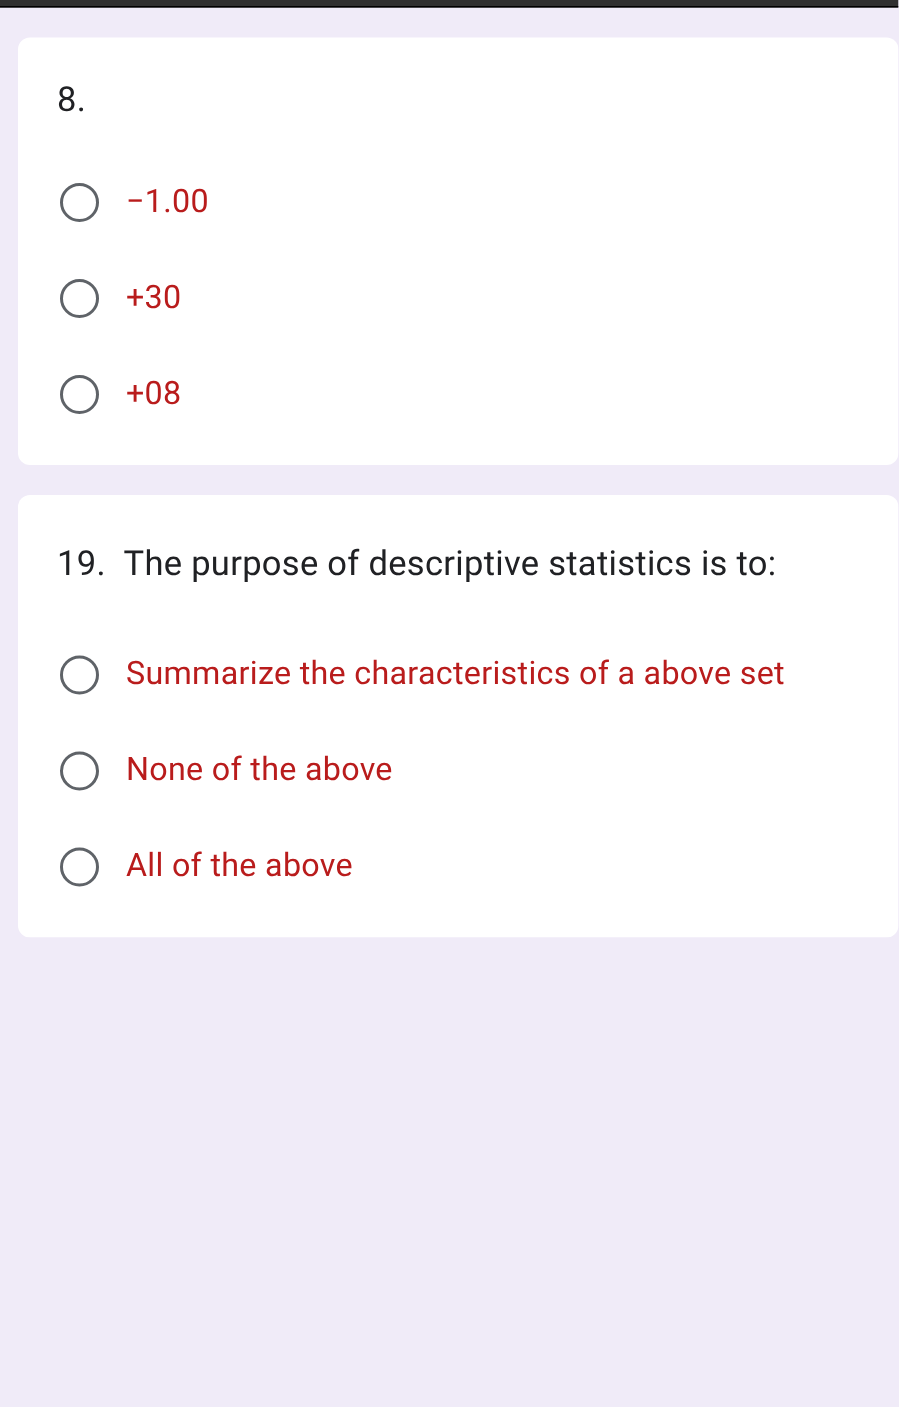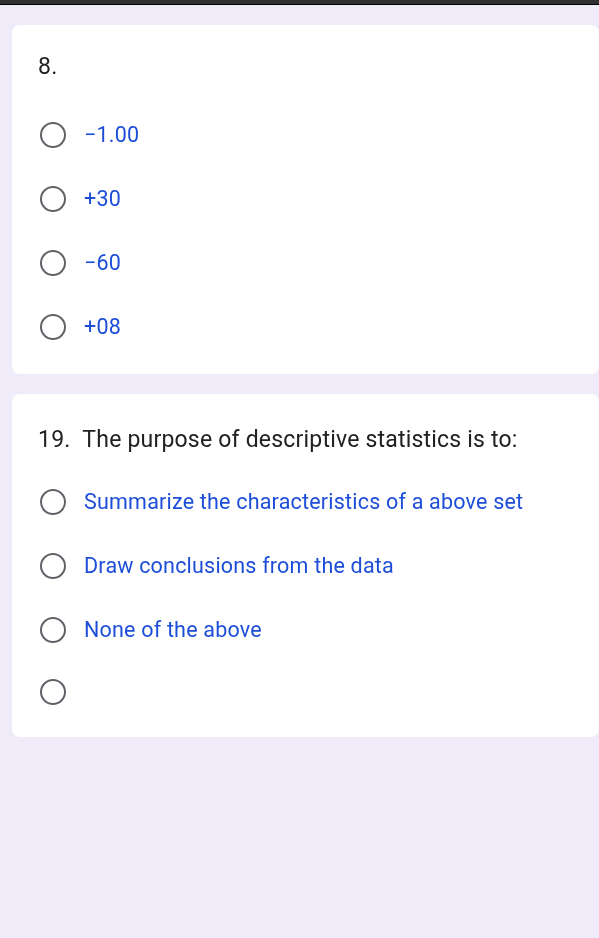--- a/index.html
+++ b/index.html
@@ -35,21 +35,21 @@
       margin-right: 18px;
       letter-spacing: 0.2px;
     }
     .q-text {
       font-size: 23px;
       color: #202124;
       letter-spacing: 0.2px;
       line-height: 1.5;
     }
     .question-block {
-      margin-bottom: 28px;
+      margin-bottom: 40px;
     }
     .question-block .wrap {
       font-size: 23px;
       color: #202124;
       letter-spacing: 0.2px;
       line-height: 1.6;
     }
     .options {
       display: flex;
       flex-direction: column;
@@ -64,21 +64,21 @@
     }
     .radio-circle {
       width: 26px;
       height: 26px;
       border: 2.5px solid #5f6368;
       border-radius: 50%;
       flex-shrink: 0;
     }
     .option-text {
       font-size: 21.5px;
-      color: #1d4ed8;
+      color: #b91c1c;
       letter-spacing: 0.2px;
       line-height: 1.4;
     }
   </style>
 </head>
 <body>
 
 <div class="top-bar"></div>
 
 <div class="card">
@@ -89,45 +89,38 @@
     <div class="option-row">
       <div class="radio-circle"></div>
       <span class="option-text">−1.00</span>
     </div>
     <div class="option-row">
       <div class="radio-circle"></div>
       <span class="option-text">+30</span>
     </div>
     <div class="option-row">
       <div class="radio-circle"></div>
-      <span class="option-text">−60</span>
-    </div>
-    <div class="option-row">
-      <div class="radio-circle"></div>
       <span class="option-text">+08</span>
     </div>
   </div>
 </div>
 
 <div class="card">
   <div class="question-block">
     <div class="wrap">
       <span>19.</span>&nbsp;&nbsp;<span>The purpose of descriptive statistics is to:</span>
     </div>
   </div>
   <div class="options">
     <div class="option-row">
       <div class="radio-circle"></div>
       <span class="option-text">Summarize the characteristics of a above set</span>
     </div>
     <div class="option-row">
       <div class="radio-circle"></div>
-      <span class="option-text">Draw conclusions from the data</span>
-    </div>
-    <div class="option-row">
-      <div class="radio-circle"></div>
       <span class="option-text">None of the above</span>
     </div>
     <div class="option-row">
       <div class="radio-circle"></div>
+      <span class="option-text">All of the above</span>
     </div>
   </div>
 </div>
 
 </body></html>

